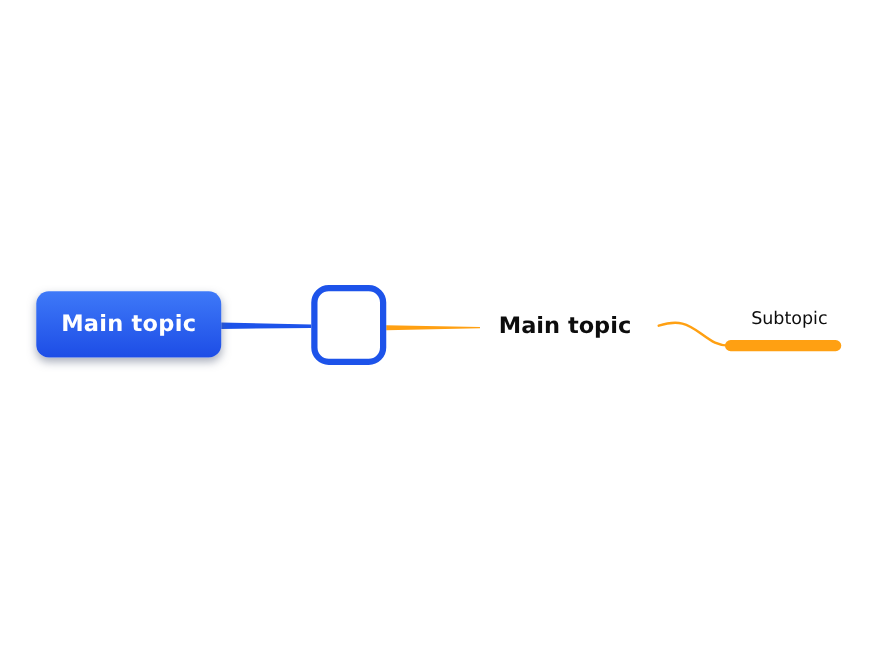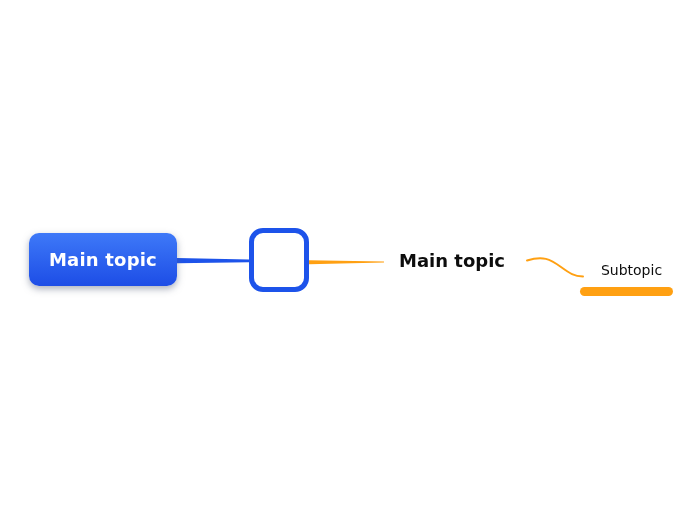--- a/index.html
+++ b/index.html
@@ -75,21 +75,20 @@
     cursor: pointer;
   }
   .subtopic .subtopic-label {
     display: block;
     text-align: center;
     color: #0d0d0d;
     font-size: 14px;
     line-height: 15px;
     padding-left: 10px;
     white-space: nowrap;
-    margin-top: 15px;
   }
   .subtopic .subtopic-underline {
     margin-top: 9px;
     width: 93px;
     height: 9px;
     border-radius: 5px;
     background: #FFA012;
   }
 </style>
 </head>

